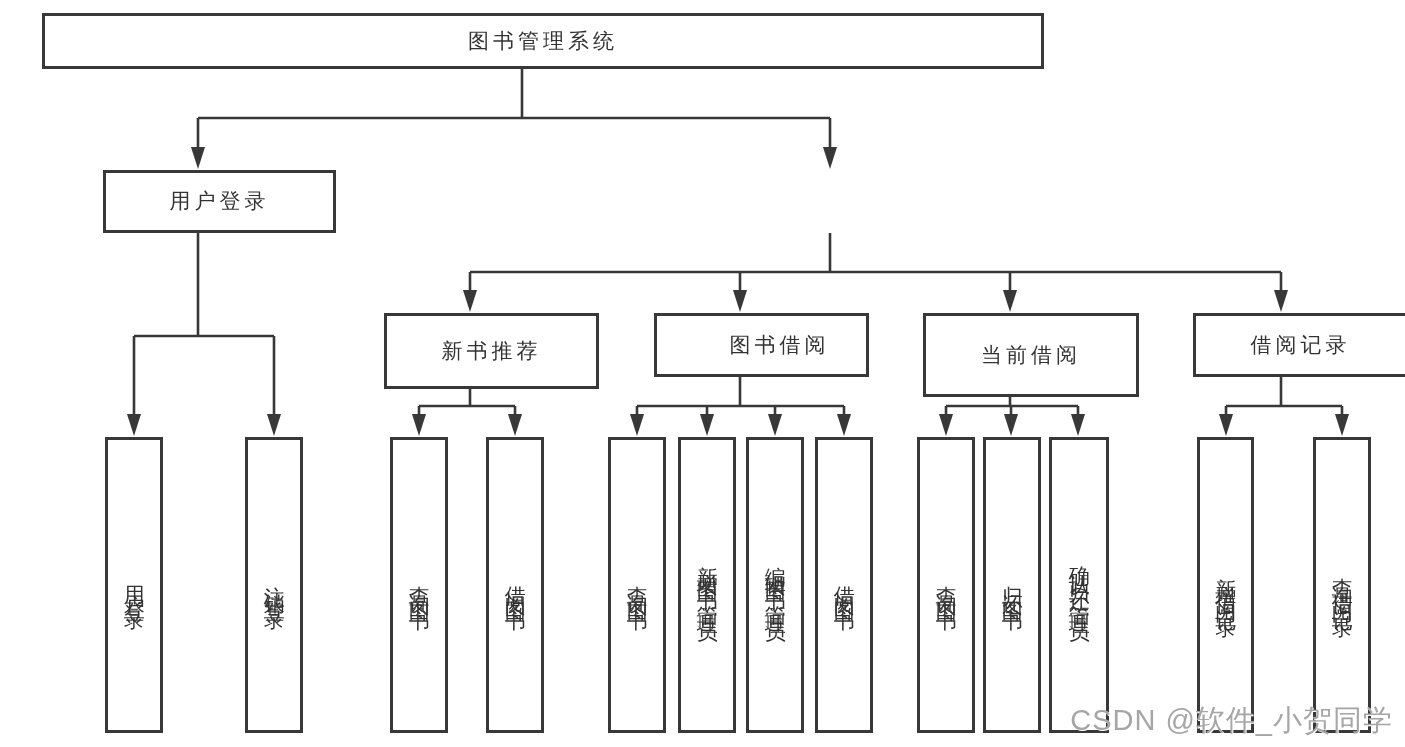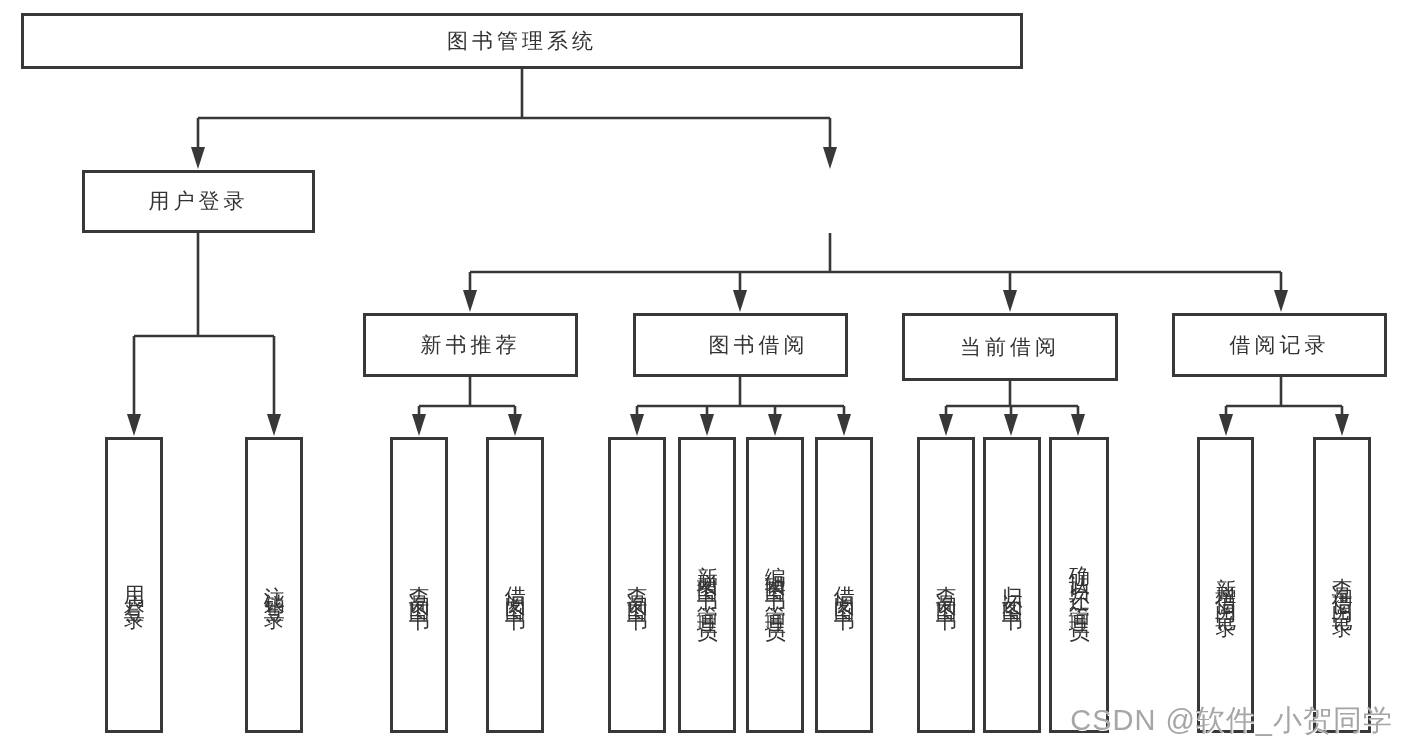--- a/index.html
+++ b/index.html
@@ -30,20 +30,21 @@
     color: #333333;
     font-size: 21px;
     display: flex;
     align-items: center;
     justify-content: center;
     text-align: center;
     line-height: 1.25;
   }
   .h-node {
     letter-spacing: 4px;
+    margin-left: 21px;
   }
   .v-node {
     writing-mode: vertical-rl;
     text-orientation: mixed;
     letter-spacing: 8px;
   }
   .watermark {
     position: absolute;
     right: 12px;
     bottom: 6px;
@@ -125,23 +126,23 @@
       <polygon points="1071,414 1085,414 1078,436"></polygon>
       <polygon points="1219,414 1233,414 1226,436"></polygon>
       <polygon points="1335,414 1349,414 1342,436"></polygon>
     </g>
   </svg>
 
   <div class="node h-node" style="left:21px; top:13px; width:1002px; height:56px;">图书管理系统</div>
 
   <div class="node h-node" style="left:82px; top:170px; width:233px; height:63px;">用户登录</div>
 
-  <div class="node h-node" style="left:363px; top:313px; width:215px; height:64px;">新书推荐</div>
+  <div class="node h-node" style="left:363px; top:313px; width:215px; height:76px;">新书推荐</div>
   <div class="node h-node" style="left:633px; top:313px; width:215px; height:64px;padding-left:36px;">图书借阅</div>
-  <div class="node h-node" style="left:902px; top:313px; width:216px; height:68px;">当前借阅</div>
+  <div class="node h-node" style="left:902px; top:313px; width:216px; height:84px;">当前借阅</div>
   <div class="node h-node" style="left:1172px; top:313px; width:215px; height:64px;">借阅记录</div>
 
   <div class="node v-node" style="left:105px; top:437px; width:58px; height:296px;">用户登录</div>
   <div class="node v-node" style="left:245px; top:437px; width:58px; height:296px;">注销登录</div>
 
   <div class="node v-node" style="left:390px; top:437px; width:58px; height:296px;">查询图书</div>
   <div class="node v-node" style="left:486px; top:437px; width:58px; height:296px;">借阅图书</div>
 
   <div class="node v-node" style="left:608px; top:437px; width:58px; height:296px;">查询图书</div>
   <div class="node v-node" style="left:678px; top:437px; width:58px; height:296px;">新增图书（管理员）</div>

